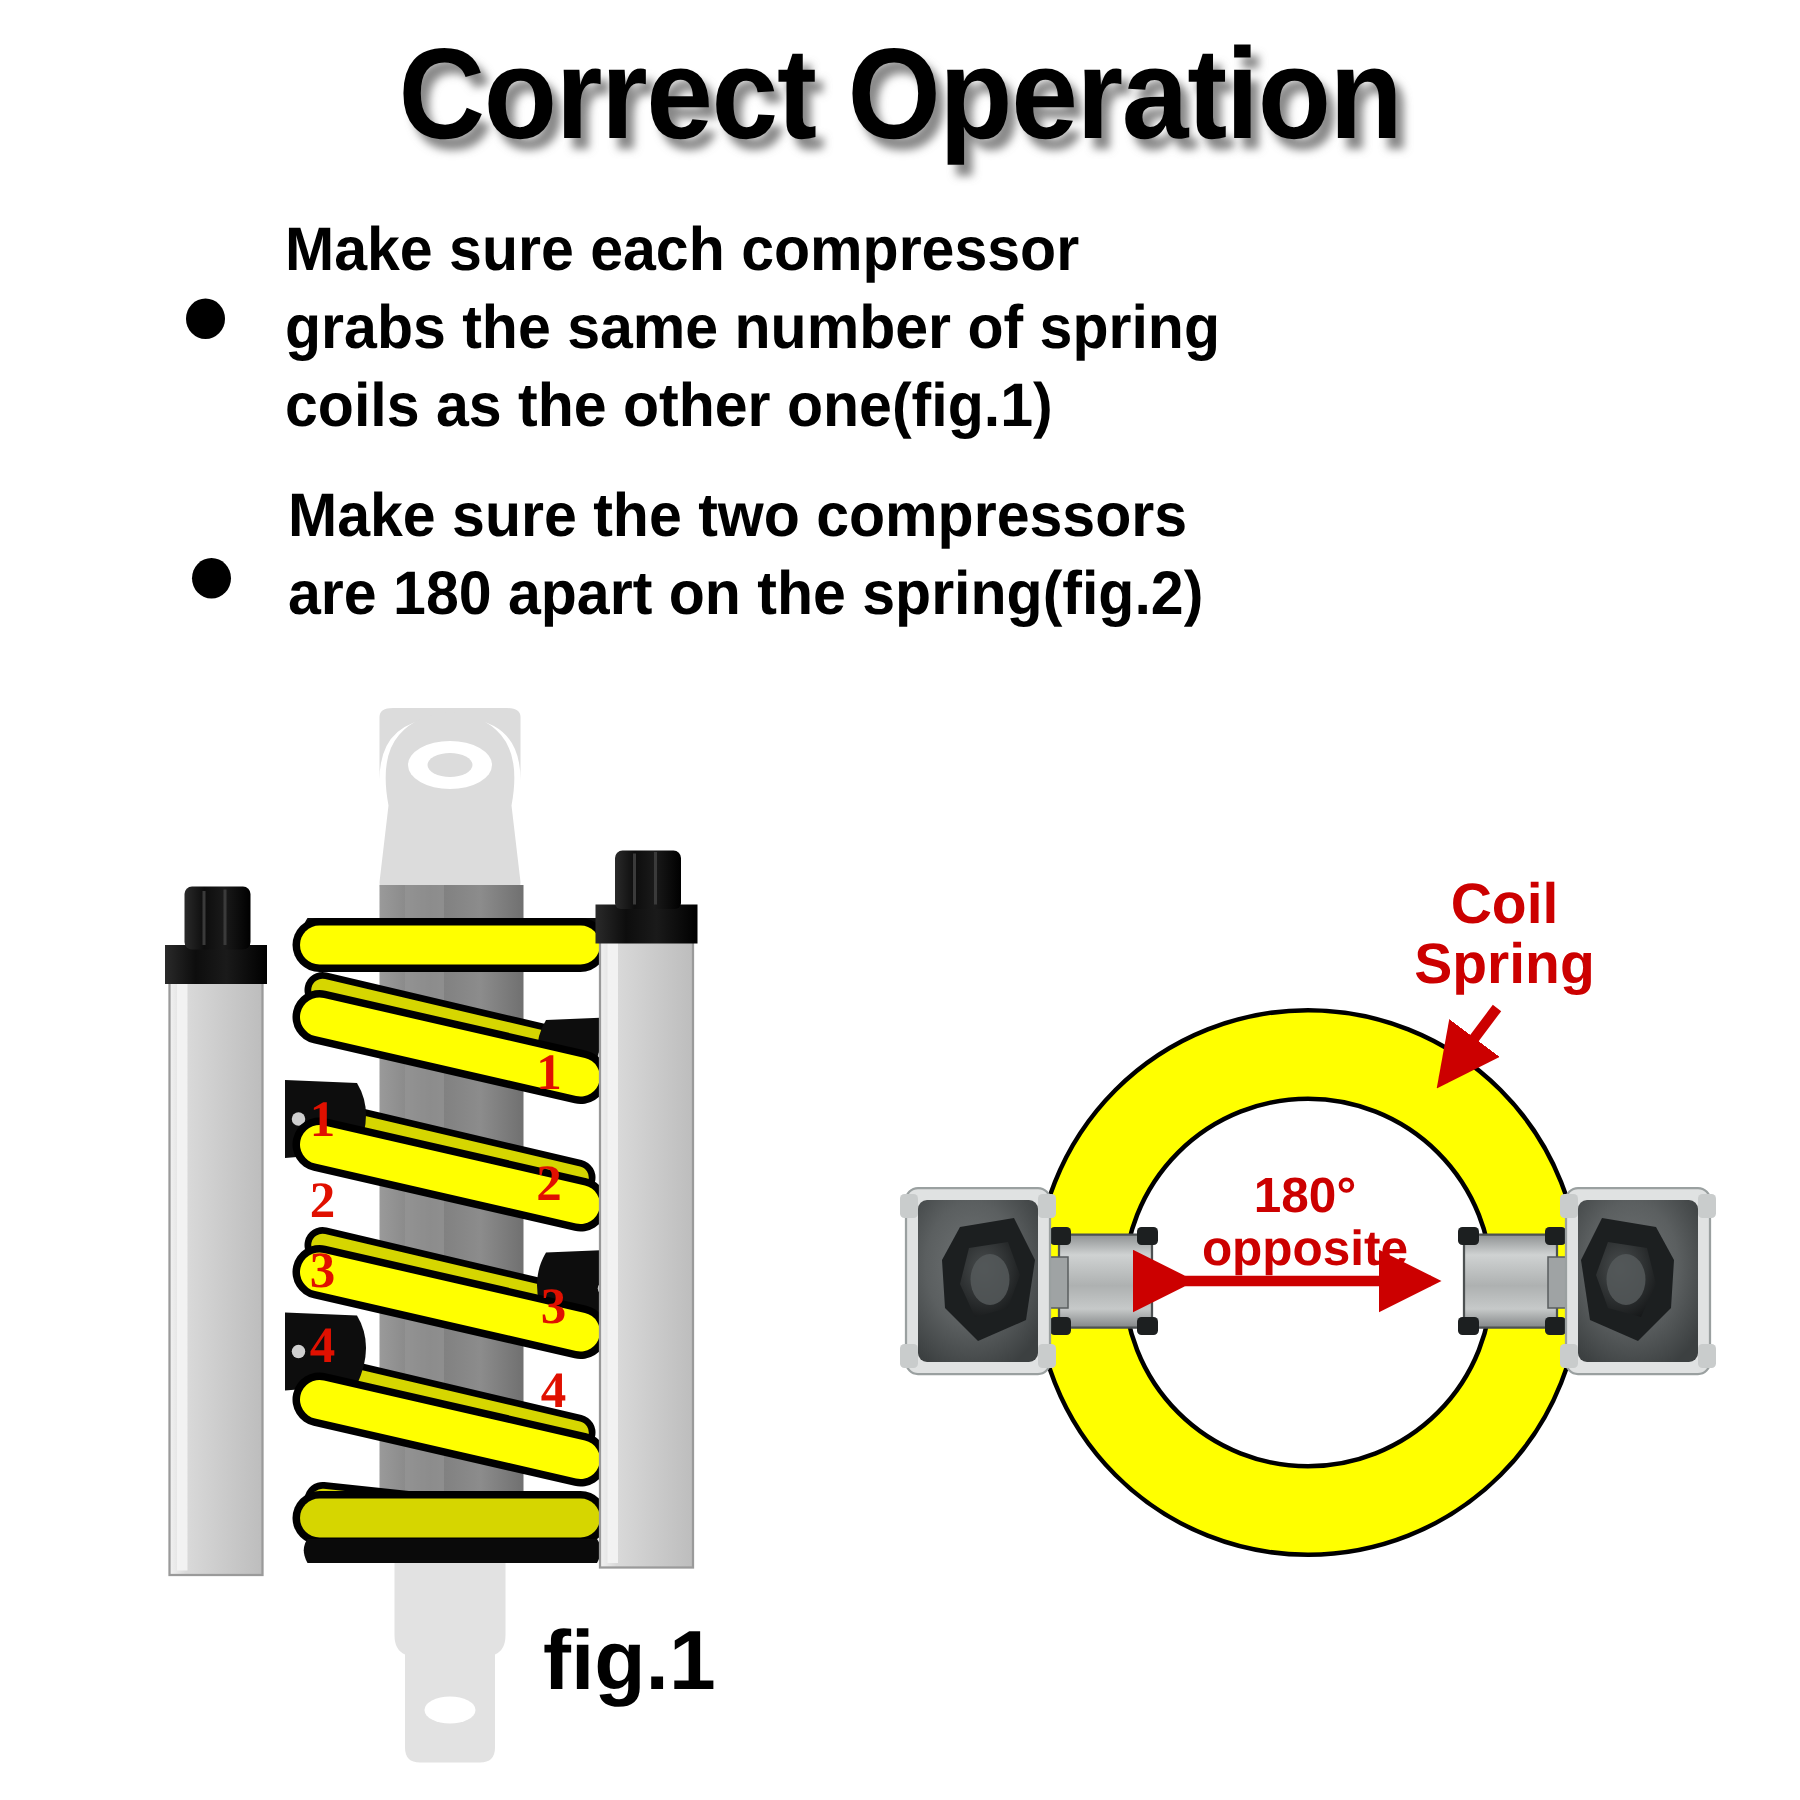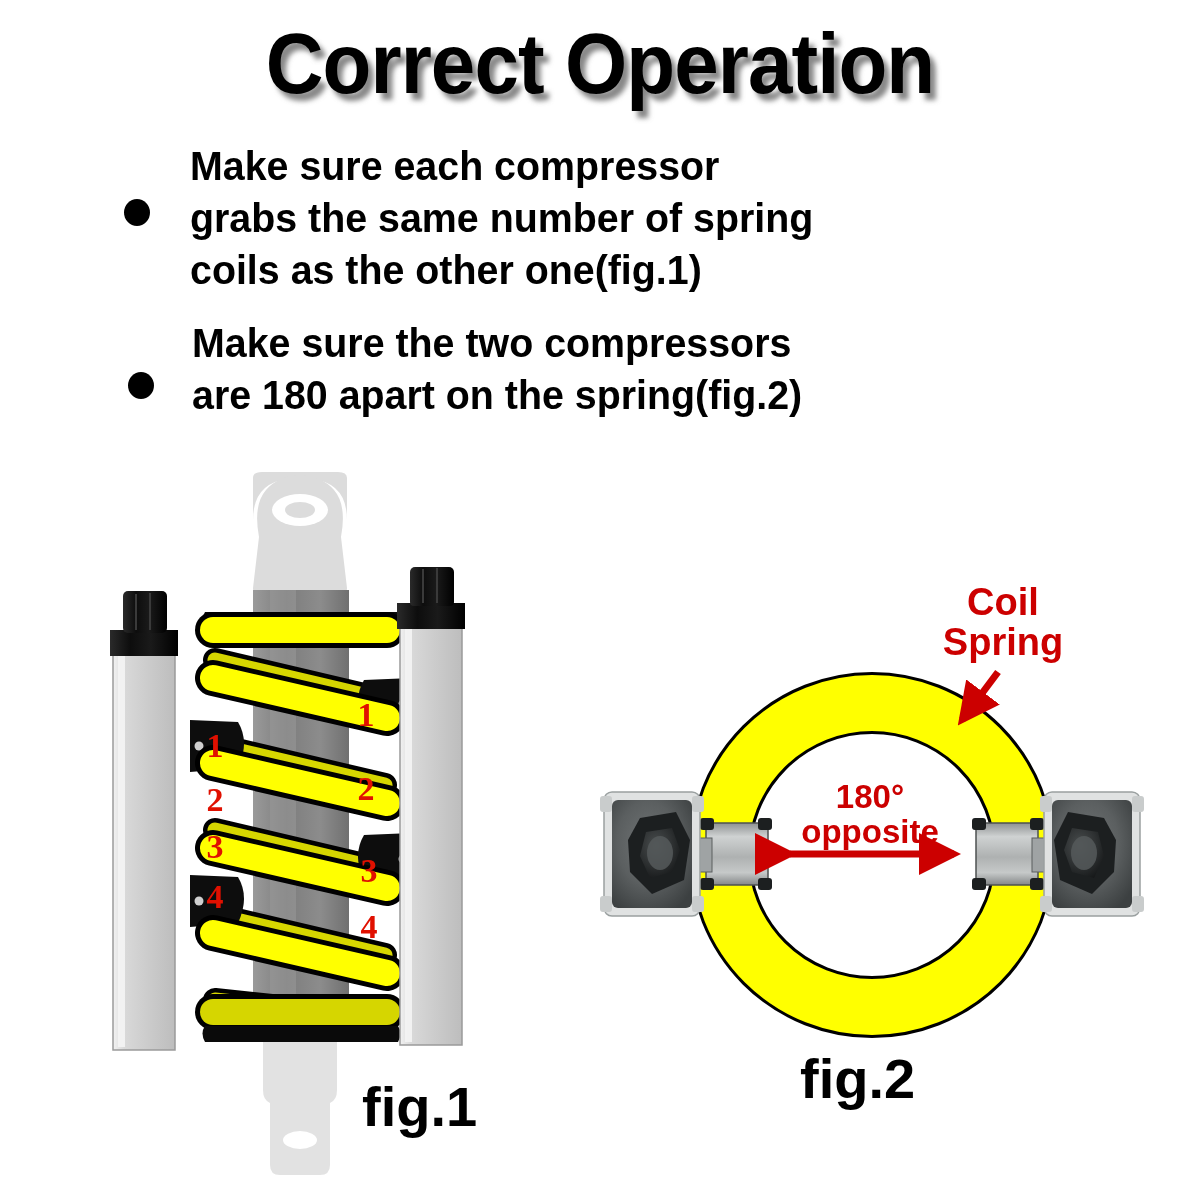--- a/index.html
+++ b/index.html
@@ -326,14 +326,13 @@
       <text x="1003" y="615" font-size="38">Coil</text>
       <text x="1003" y="655" font-size="38">Spring</text>
     </g>
     <line x1="998" y1="672" x2="962" y2="720" stroke="#CC0000" stroke-width="7" marker-end="url(#redArrowHead)"></line>
 
   </g>
 
 </svg>
 
   <div id="fig1-label" class="fig-label">fig.1</div>
-  <div id="fig2-label" class="fig-label">fig.2</div>
 </div>
 
 </body></html>

